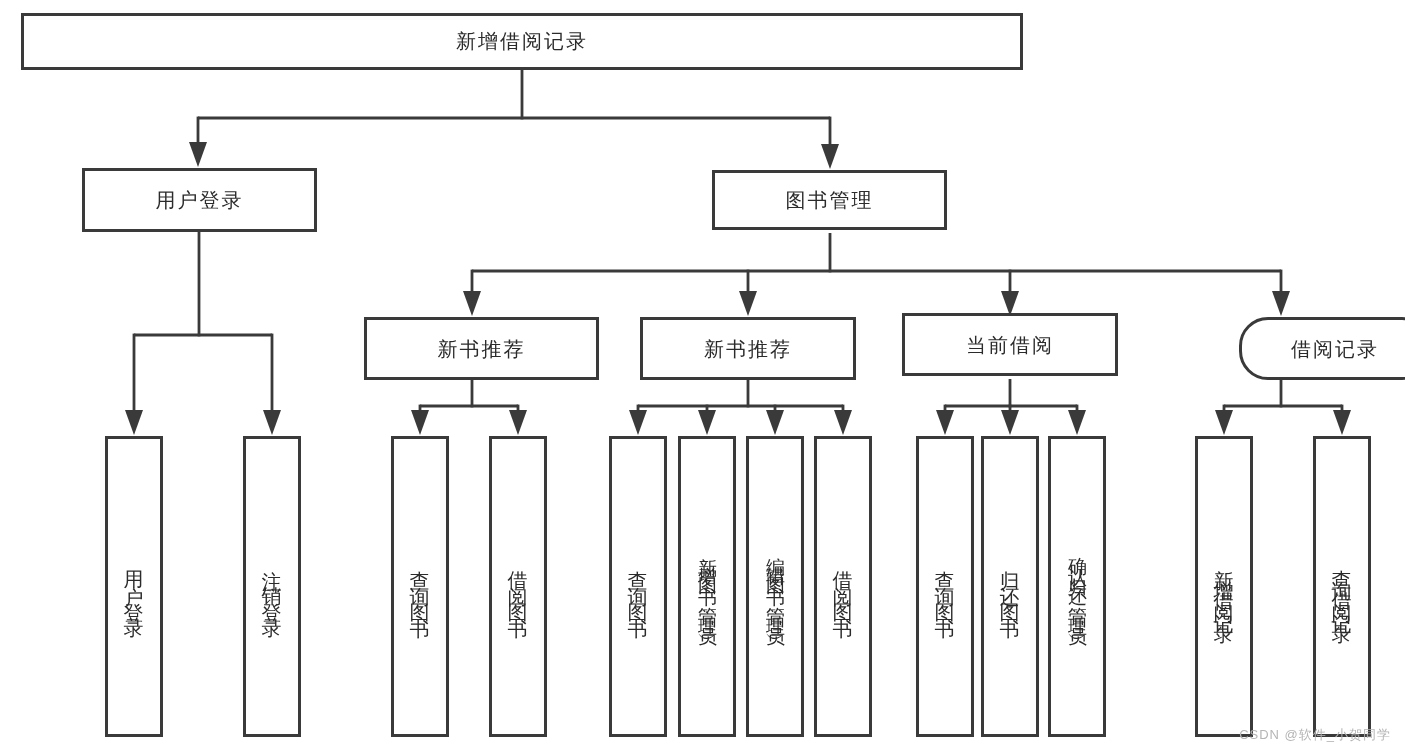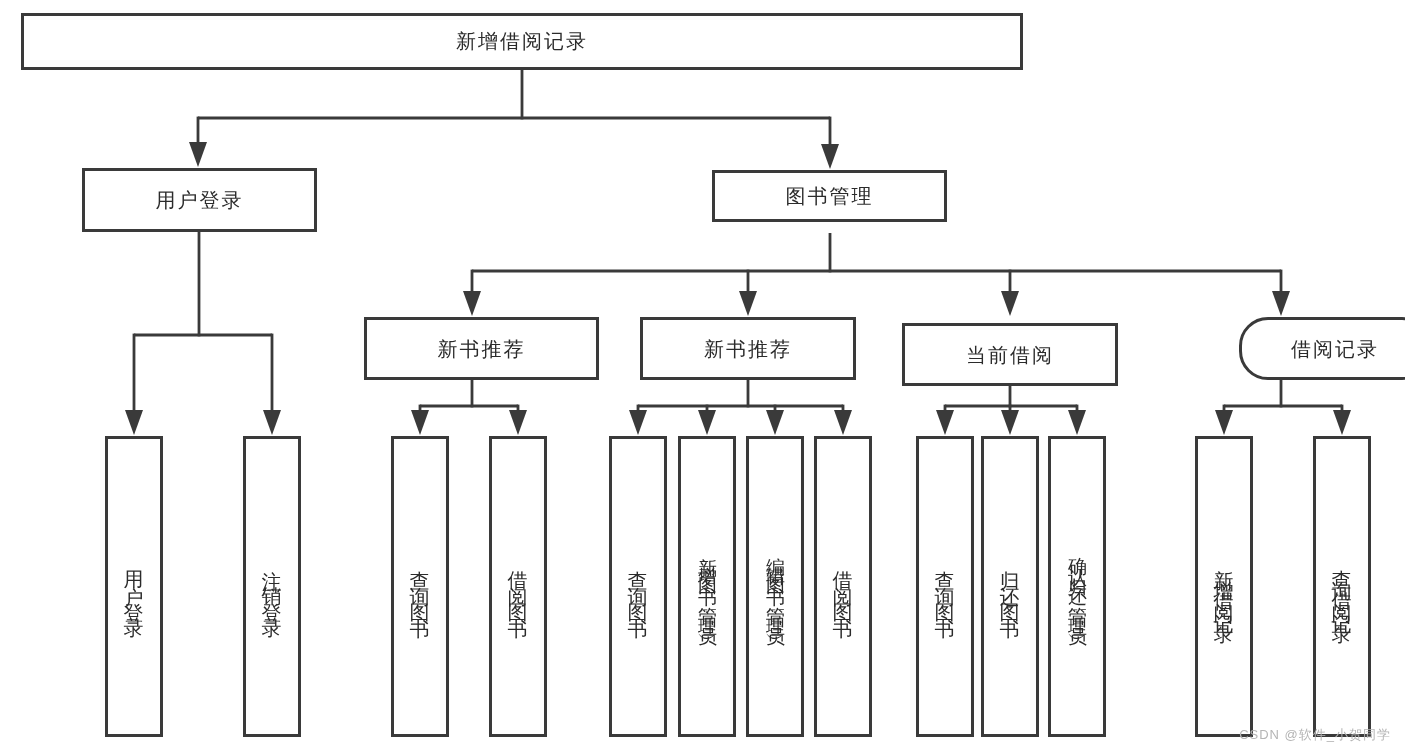--- a/index.html
+++ b/index.html
@@ -127,31 +127,31 @@
     </g>
   </svg>
 
   <div class="box root-box" style="left:21px; top:13px; width:1002px; height:57px;">
     <span>新增借阅记录</span>
   </div>
 
   <div class="box h-box" style="left:82px; top:168px; width:235px; height:64px;">
     <span>用户登录</span>
   </div>
-  <div class="box h-box" style="left:712px; top:170px; width:235px; height:52px;text-align:right;">
+  <div class="box h-box" style="left:712px; top:170px; width:235px; height:60px;text-align:right;">
     <span>图书管理</span>
   </div>
 
   <div class="box h-box" style="left:364px; top:317px; width:235px; height:63px;">
     <span>新书推荐</span>
   </div>
   <div class="box h-box" style="left:640px; top:317px; width:216px; height:63px;">
     <span>新书推荐</span>
   </div>
-  <div class="box h-box" style="left:902px; top:323px; width:216px; height:63px;">
+  <div class="box h-box" style="left:902px; top:313px; width:216px; height:63px;">
     <span>当前借阅</span>
   </div>
   <div class="box h-box" style="left:1239px; top:317px; width:192px; height:63px;border-radius:29px;">
     <span>借阅记录</span>
   </div>
 
   <div class="box v-box v-short" style="left:105px; top:436px; width:58px; height:301px;">
     <span>用户登录</span>
   </div>
   <div class="box v-box v-short" style="left:243px; top:436px; width:58px; height:301px;">

